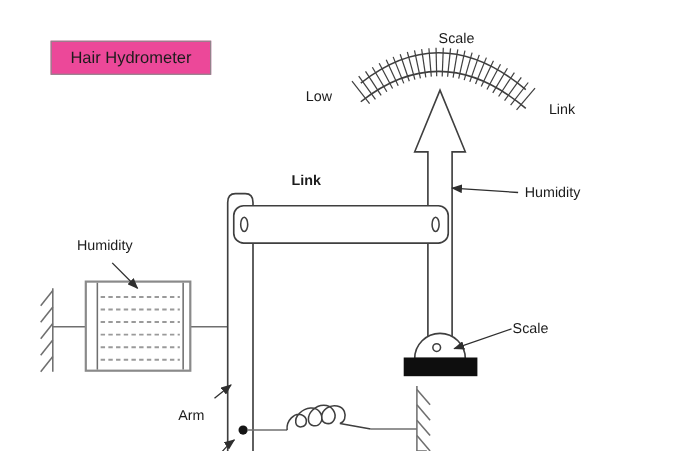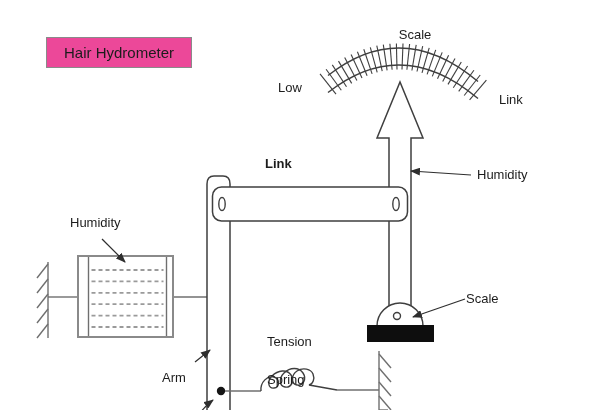--- a/index.html
+++ b/index.html
@@ -150,18 +150,14 @@
 
   <div class="lbl" style="left:265px;top:155px;font-weight:bold;">Link</div>
   <div class="lbl" style="left:477px;top:166px;">Humidity</div>
   <div class="lbl" style="left:466px;top:290px;">Scale</div>
   <div class="lbl" style="left:162px;top:369px;">Arm</div>
 
   <div class="lbl two-line" style="left:70px;top:194px;">
     <div>Humidity</div>
   </div>
 
-  <div class="lbl two-line" style="left:267px;top:313px;">
-    <div>Tension</div>
-    <div>Spring</div>
-  </div>
 
 </div>
 
 </body></html>

